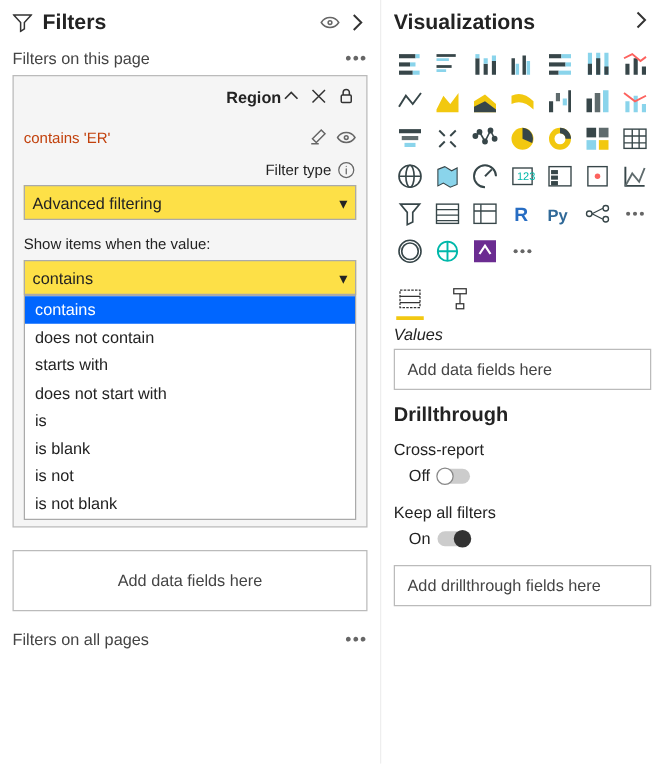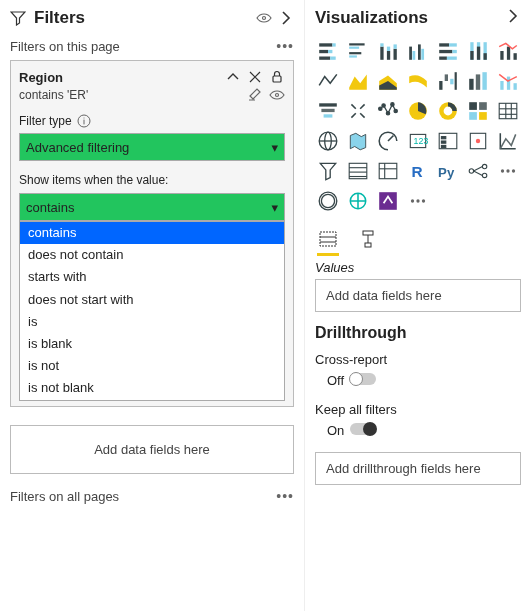--- a/index.html
+++ b/index.html
@@ -4,46 +4,46 @@
 <style>
   * { box-sizing: border-box; margin: 0; padding: 0; font-family: "Segoe UI", Arial, sans-serif; }
   body { width: 529px; height: 611px; display: flex; background: #fff; overflow: hidden; color: #232323; }
   .filters-pane { width: 310px; border-right: 1px solid #eee; padding: 8px 10px 0 10px; }
   .viz-pane { flex: 1; padding: 8px 8px 0 10px; }
   .pane-header { display: flex; justify-content: space-between; margin-bottom: 10px; }
   .pane-title-row { display: flex; align-items: center; gap: 8px; }
   .pane-title { font-size: 17px; font-weight: 600; }
   .section-label { font-size: 13px; color: #444; margin: 8px 0 6px 0; display:flex; align-items:center; justify-content:space-between;}
   .card { border: 1px solid #bbb; background: #f5f5f5; padding: 8px 8px 10px 8px; margin-bottom: 12px; }
-  .card-head { display: flex; justify-content: space-between; align-items: center; margin-bottom: 2px;}
+  .card-head { display: flex; justify-content: flex-end; align-items: center; margin-bottom: 17px;}
   .card-title { font-weight: 600; font-size: 13px; }
   .card-icons { display: flex; gap: 6px; align-items:center;}
-  .card-sub { font-size: 12px; color: #404040; display:flex; justify-content:space-between; align-items:center;}
-  .ftype-row { font-size: 12px; margin: 10px 0 4px 0; display:flex; align-items:center; gap:4px;}
-  .select { width: 100%; height: 28px; background: #22c55e; border: 1px solid #aaa; font-size: 13px; padding: 0 6px; display:flex; align-items:center; justify-content:space-between; }
+  .card-sub { font-size: 12px; color: #c2410c; display:flex; justify-content:space-between; align-items:center;}
+  .ftype-row { font-size: 12px; margin: 10px 0 4px 0; display:flex; align-items:center; gap:4px;justify-content:flex-end;}
+  .select { width: 100%; height: 28px; background: #fde047; border: 1px solid #aaa; font-size: 13px; padding: 0 6px; display:flex; align-items:center; justify-content:space-between; }
   .show-label { font-size: 12px; margin: 12px 0 6px 0; }
   .dropdown { position: relative; }
   .dd-list { position: absolute; top: 28px; left: 0; right: 0; background: #fff; border: 1px solid #aaa; z-index: 5; }
   .dd-item { font-size: 13px; padding: 2px 8px; line-height: 1.4; cursor: default; }
   .dd-item.selected { background: #0066ff; color: #fff; }
   .apply { text-align: right; font-size: 13px; color: #aaa; margin-top: 160px; }
   .placeholder-box { border: 1px solid #bbb; background: #fff; text-align: center; font-size: 13px; color: #444; padding: 16px 0; margin: 18px 0 14px 0; }
   .icon { width: 16px; height: 16px; display:inline-flex; align-items:center; justify-content:center; }
   svg { display:block; }
   .viz-grid { display: grid; grid-template-columns: repeat(7, 26px); gap: 4px 4px; margin-bottom: 10px;}
   .viz-icon { width: 26px; height: 26px; display:flex; align-items:center; justify-content:center; }
   .viz-icon svg { width:22px; height:22px; }
   .tool-row { display:flex; gap:14px; margin: 6px 0 4px 0; }
   .tool { width:26px; height:30px; display:flex; align-items:center; justify-content:center; position:relative;}
   .tool.active::after { content:""; position:absolute; bottom:-2px; left:2px; right:2px; height:3px; background:#f2c811;}
   .vlabel { font-size: 13px; margin: 6px 0 4px 0; font-style: italic; }
   .drop-box { border: 1px solid #bbb; font-size: 13px; padding: 8px 10px; margin-bottom: 12px; color:#444;}
   .drill-title { font-size: 16px; font-weight: 600; margin: 8px 0 10px 0; }
   .toggle-row { font-size: 13px; margin-bottom: 6px; }
-  .toggle { display:flex; align-items:flex-start; gap:6px; margin: 4px 0 14px 12px; font-size:13px;}
+  .toggle { display:flex; align-items:center; gap:6px; margin: 4px 0 14px 12px; font-size:13px;}
   .track { width: 26px; height:12px; background:#ccc; border-radius:6px; position:relative;}
   .knob { width:14px; height:14px; border-radius:50%; position:absolute; top:-1px;}
   .off .knob { left:-1px; background:#fff; border:1px solid #888;}
   .on .knob  { right:-1px; background:#333;}
   .dots { font-size:14px; letter-spacing:1px; color:#666;}
 </style>
 </head>
 <body>
 
 <div class="filters-pane">

